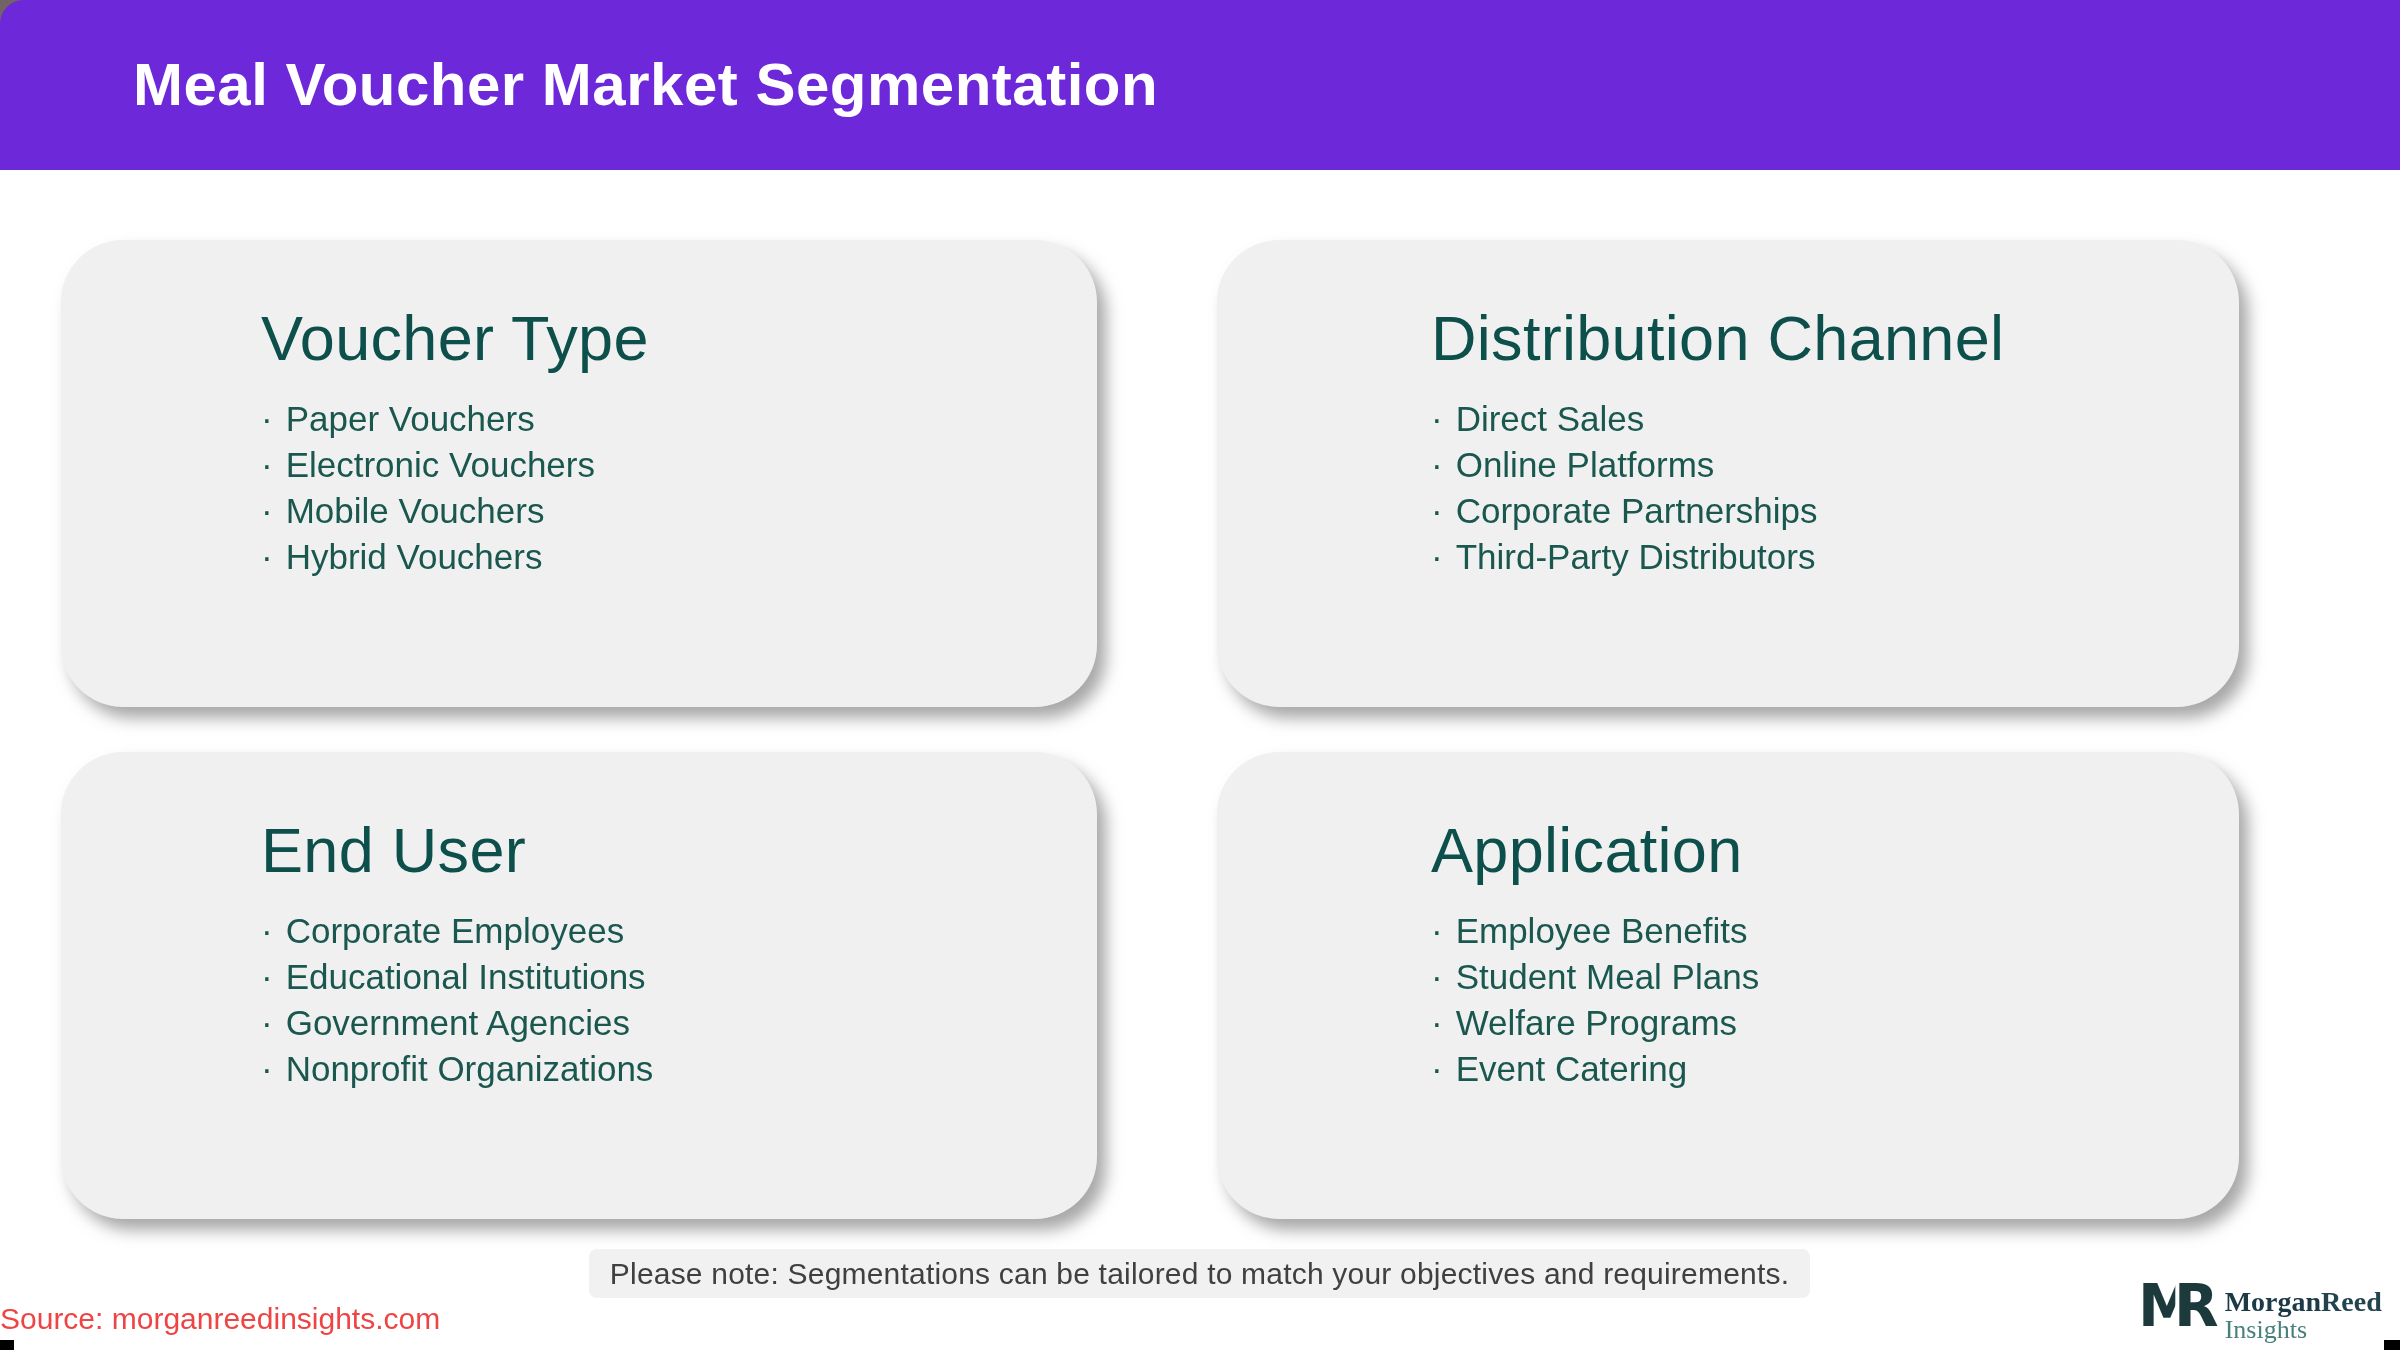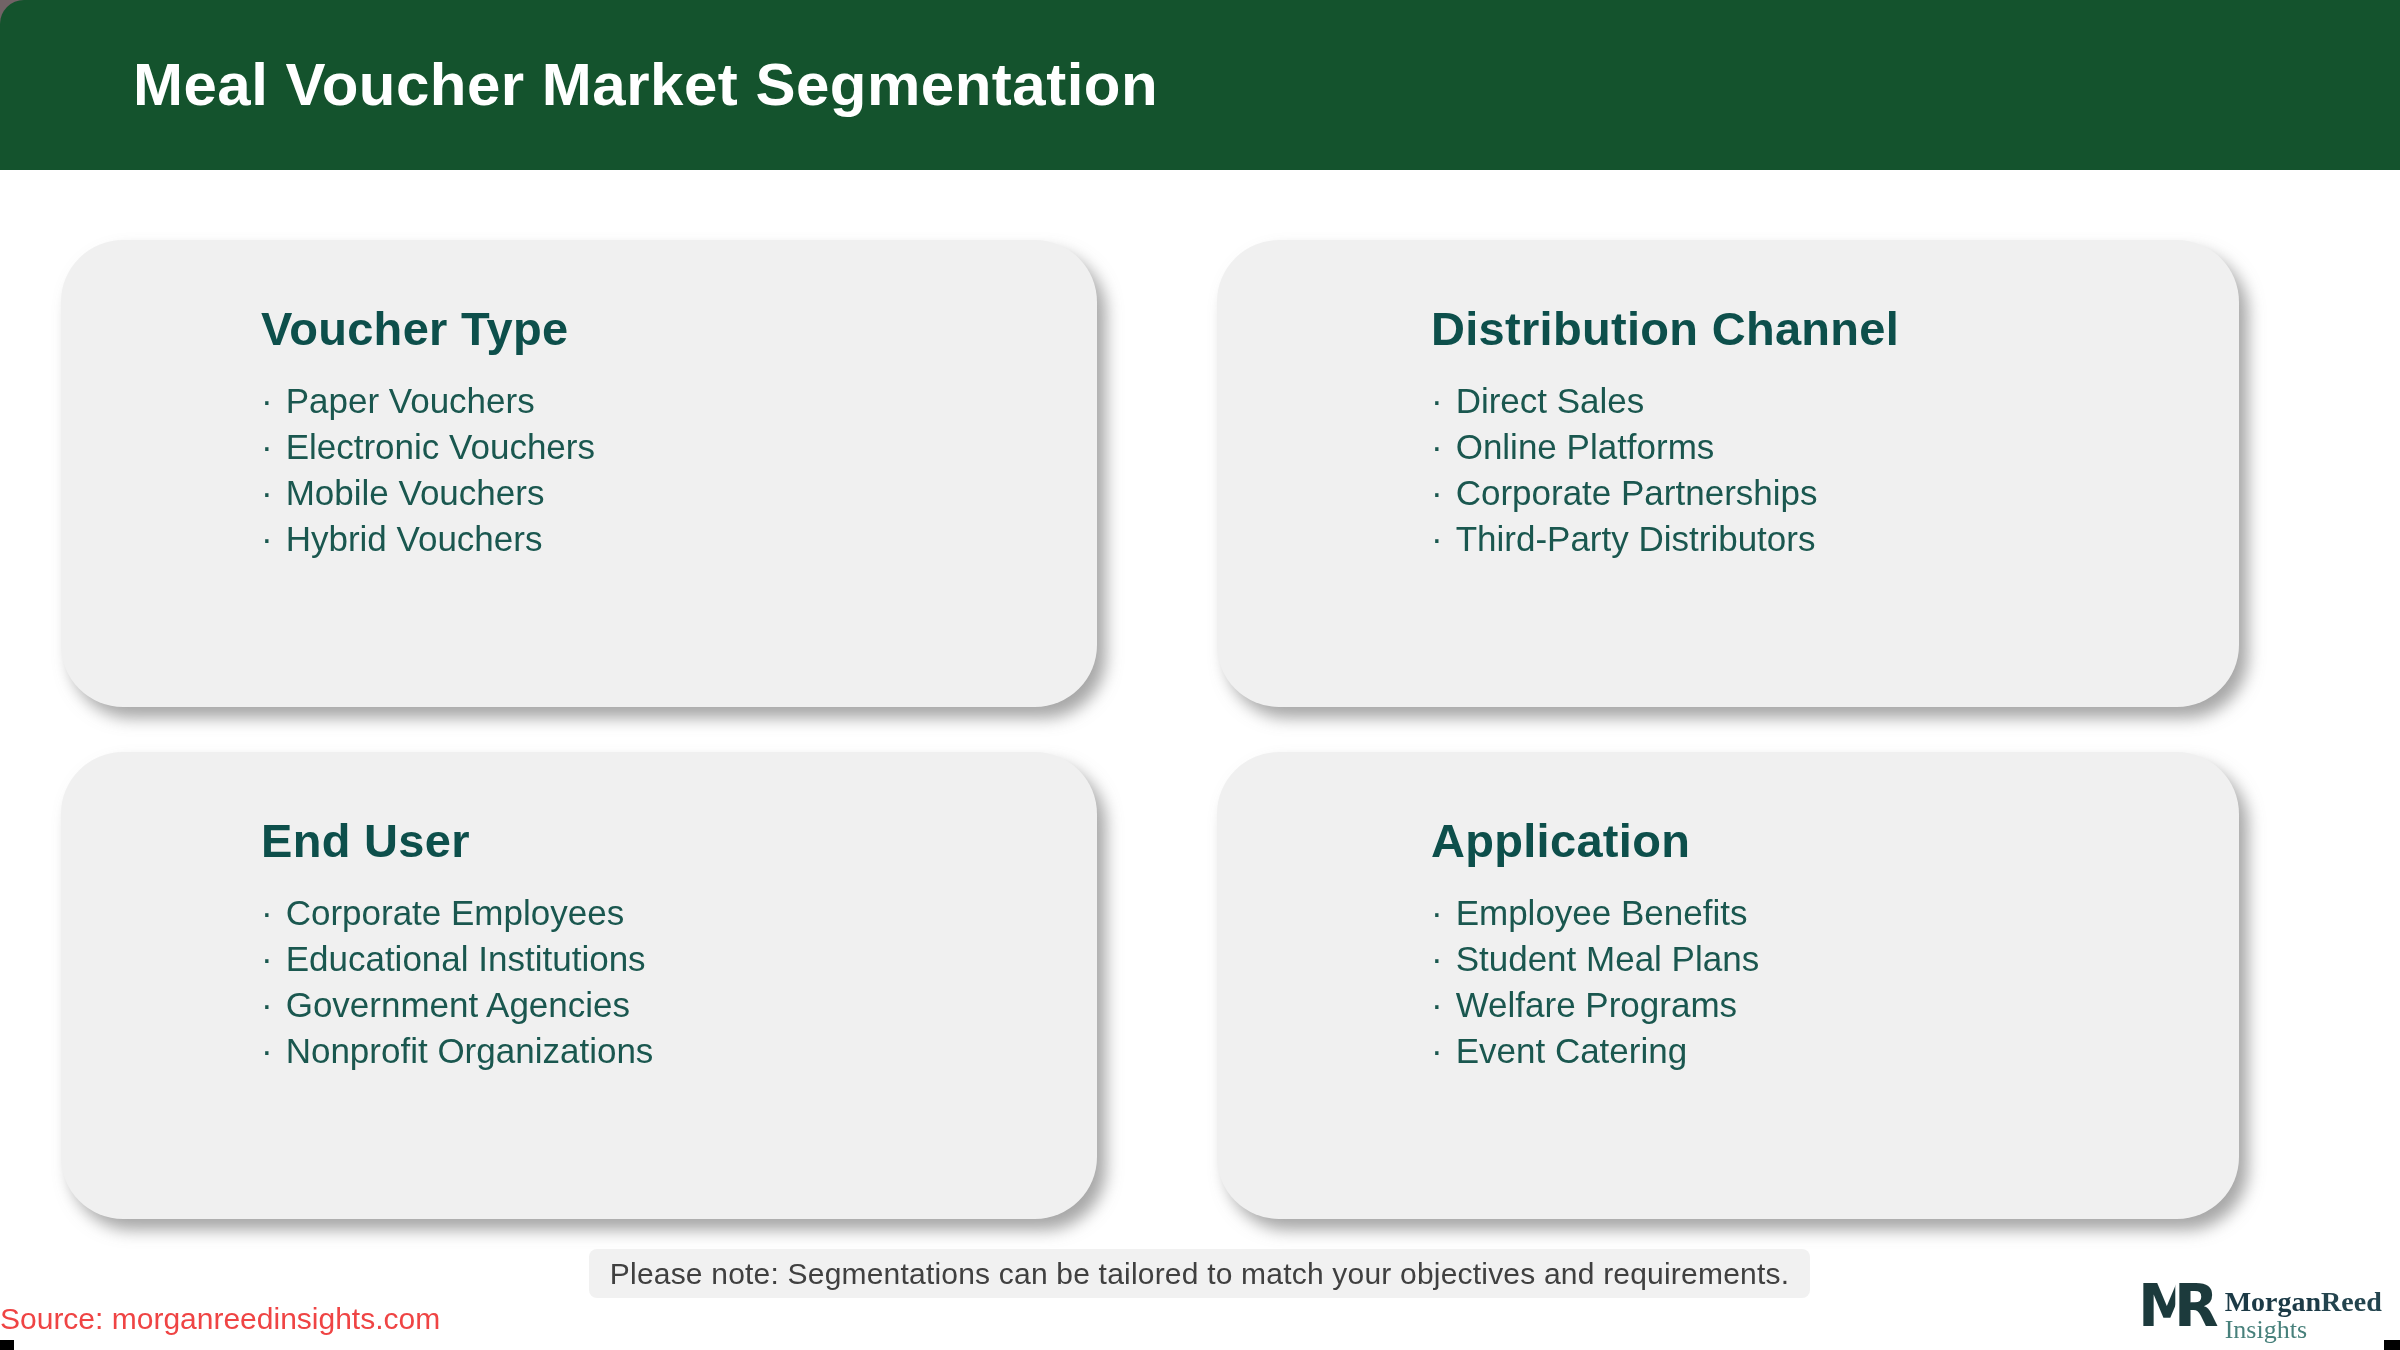--- a/index.html
+++ b/index.html
@@ -15,21 +15,21 @@
   
   .corner-artifact {
     position: absolute; top: 0; left: 0;
     width: 26px; height: 26px;
     background: #716366;
   }
 
   .header {
     position: absolute; top: 0; left: 0;
     width: 2400px; height: 170px;
-    background: #14532d;
+    background: #6d28d9;
     border-top-left-radius: 24px;
   }
   .header h1 {
     margin: 0;
     position: absolute;
     left: 133px; top: 0;
     line-height: 170px;
     font-size: 60px;
     font-weight: 700;
     color: #ffffff;
@@ -45,23 +45,23 @@
   .card-0 { left: 61px;   top: 240px; width: 1036px; height: 467px; }
   .card-1 { left: 1217px; top: 240px; width: 1022px; height: 467px; }
   .card-2 { left: 61px;   top: 752px; width: 1036px; height: 467px; }
   .card-3 { left: 1217px; top: 752px; width: 1022px; height: 467px; }
 
   .card .inner { padding: 62px 40px 0 200px; }
   .card-1 .inner, .card-3 .inner { padding-left: 214px; }
 
   .card h2 {
     margin: 0;
-    font-size: 47px;
+    font-size: 63px;
     line-height: 1.15;
-    font-weight: 700;
+    font-weight: 400;
     color: #0D4F4B;
     letter-spacing: 0.3px;
   }
   .card ul {
     list-style: none;
     margin: 22px 0 0 0;
     padding: 0;
   }
   .card li {
     font-size: 35px;

